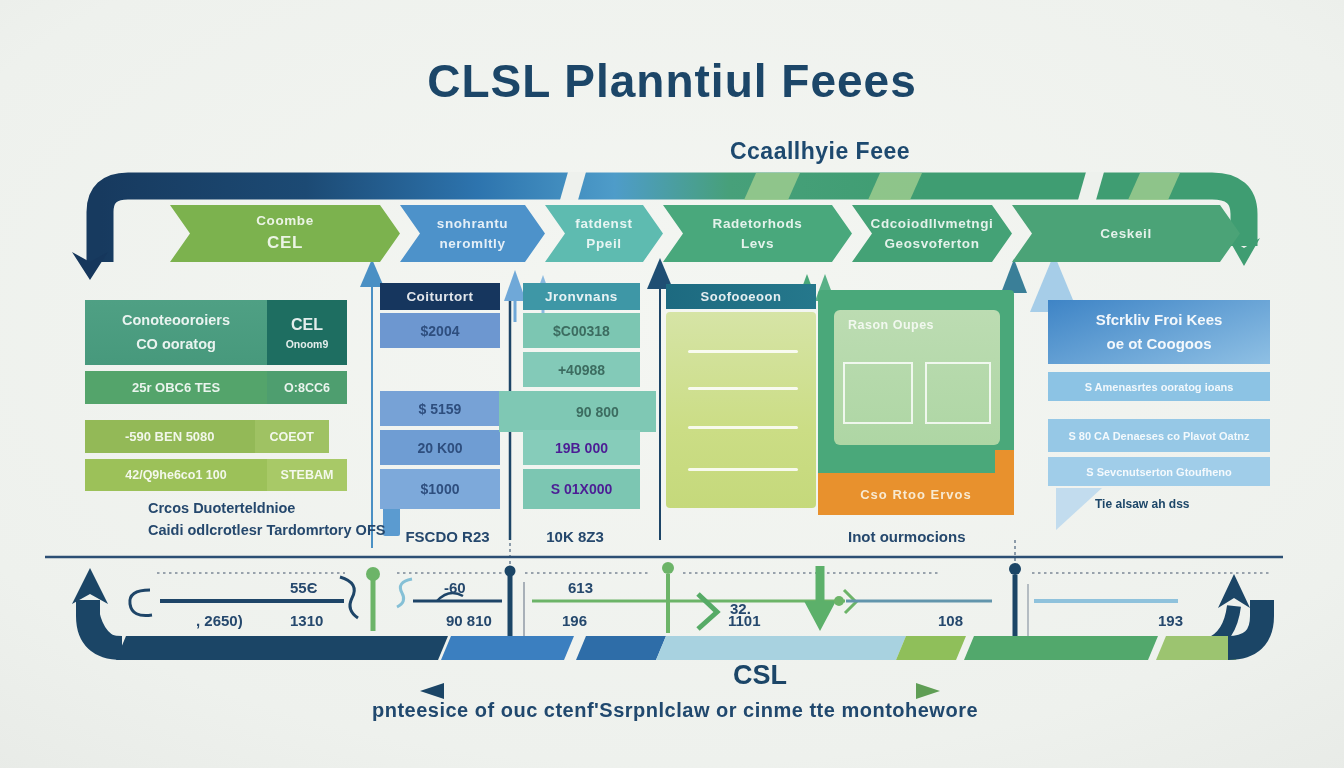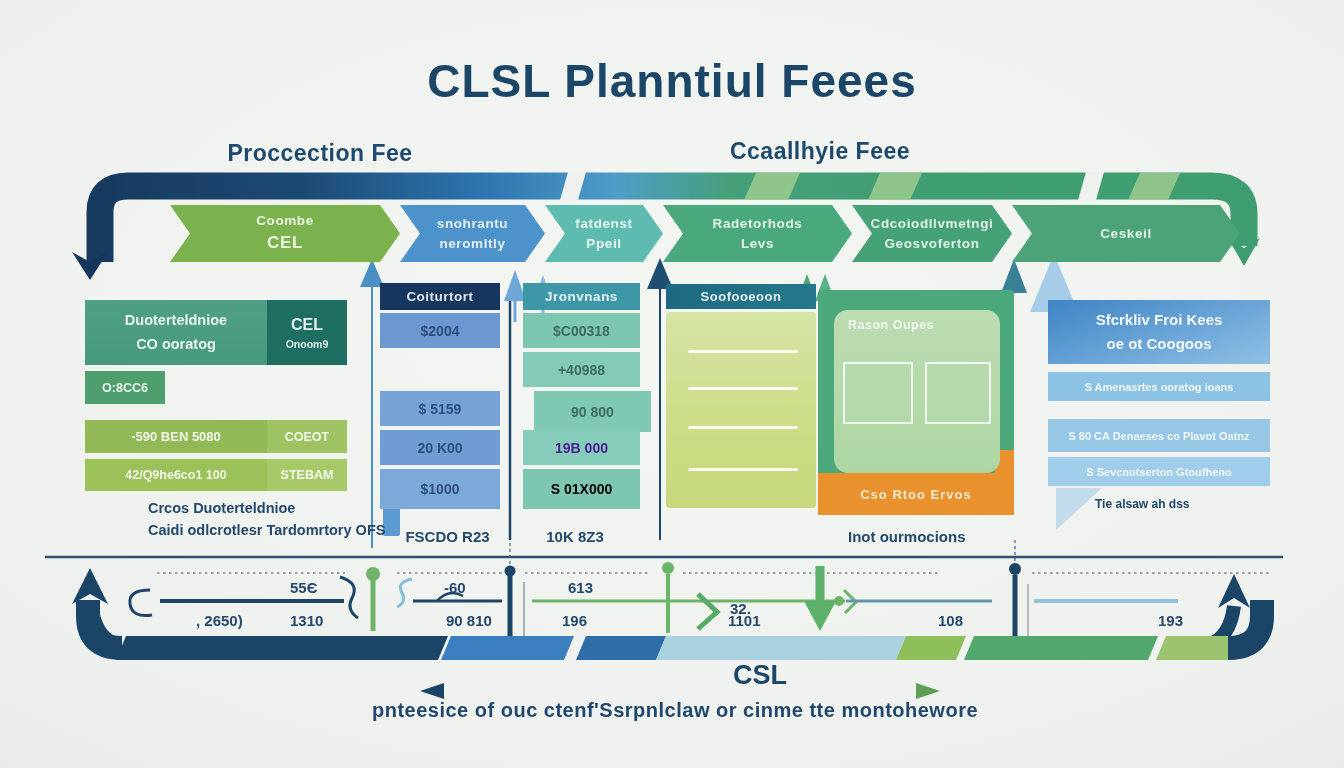--- a/index.html
+++ b/index.html
@@ -138,21 +138,20 @@
     <g>
       <line x1="444" y1="691" x2="916" y2="691" stroke="url(#dblArrow)" stroke-width="4"></line>
       <polygon points="444,683 444,699 420,691" fill="#1b4566"></polygon>
       <polygon points="916,683 916,699 940,691" fill="#5f9e55"></polygon>
     </g>
 
     <polygon points="1056,488 1102,488 1056,530" fill="#c2dcee"></polygon>
   </svg>
 
   <div class="lbl title">CLSL Planntiul Feees</div>
-  <div class="lbl sec-h" style="left:170px;width:300px;top:140px;text-align:center;">Proccection Fee</div>
   <div class="lbl sec-h" style="left:670px;width:300px;top:138px;text-align:center;">Ccaallhyie Feee</div>
 
   <div class="ribbon-seg" style="left:170px;width:230px;background:#7cb24e;">
     <span>Coombe</span>
     <span style="font-size:17px;">CEL</span>
   </div>
   <div class="ribbon-seg" style="left:400px;width:145px;background:#4d92ca;">
     <span>snohrantu</span>
     <span>neromltly</span>
   </div>
@@ -167,69 +166,70 @@
   <div class="ribbon-seg" style="left:852px;width:160px;background:#44a276;">
     <span>Cdcoiodllvmetngi</span>
     <span>Geosvoferton</span>
   </div>
   <div class="ribbon-seg" style="left:1012px;width:228px;background:#4ba377;">
     <span>Ceskeil</span>
   </div>
 
   <div class="panel" style="left:85px;top:300px;width:262px;height:65px;display:flex;">
     <div class="cell" style="width:182px;background:linear-gradient(180deg,#4fa084,#47997c);flex-direction:column;font-size:14.5px;line-height:1.6;">
-      <span>Duoterteldnioe</span>
+      <span>Conoteooroiers</span>
       <span>CO ooratog</span>
     </div>
     <div class="cell" style="width:80px;background:#1e6e61;flex-direction:column;line-height:1.5;">
       <span style="font-size:16px;font-weight:700;">CEL</span>
       <span style="font-size:10.5px;text-align:right;">Onoom9</span>
     </div>
   </div>
   <div class="panel" style="left:85px;top:371px;width:262px;height:33px;display:flex;">
+    <div class="cell" style="width:182px;background:#54a46b;font-size:13px;">25r OBC6  TES</div>
     <div class="cell" style="width:80px;background:#4e9e6f;font-size:12.5px;">O:8CC6</div>
   </div>
-  <div class="panel" style="left:85px;top:420px;width:286px;height:33px;display:flex;">
+  <div class="panel" style="left:85px;top:420px;width:244px;height:33px;display:flex;">
     <div class="cell" style="width:182px;background:#93b957;font-size:13px;">-590 BEN 5080</div>
     <div class="cell" style="width:80px;background:#9fc263;font-size:12.5px;">COEOT</div>
   </div>
   <div class="panel" style="left:85px;top:459px;width:262px;height:32px;display:flex;">
     <div class="cell" style="width:182px;background:#9cc159;font-size:12.5px;">42/Q9he6co1 100</div>
     <div class="cell" style="width:80px;background:#a8c967;font-size:12.5px;">STEBAM</div>
   </div>
   <div class="lbl" style="left:148px;top:500px;font-size:14.5px;">Crcos Duoterteldnioe</div>
   <div class="lbl" style="left:148px;top:522px;font-size:14.5px;">Caidi odlcrotlesr   Tardomrtory OFS</div>
 
   <div class="hdr-bar" style="left:380px;top:283px;width:120px;height:27px;background:#16365e;">Coiturtort</div>
   <div class="panel cell num" style="left:380px;top:313px;width:120px;height:35px;background:#6d97d0;color:#2e4e7e;">$2004</div>
   <div class="panel cell num" style="left:380px;top:391px;width:120px;height:35px;background:#77a2d6;color:#2e4e7e;">$ 5159</div>
   <div class="panel cell num" style="left:380px;top:430px;width:120px;height:35px;background:#6f9dd3;color:#2e4e7e;">20 K00</div>
   <div class="panel cell num" style="left:380px;top:469px;width:120px;height:40px;background:#7da9da;color:#2e4e7e;">$1000</div>
 
   <div class="hdr-bar" style="left:523px;top:283px;width:117px;height:27px;background:#3e97a6;">Jronvnans</div>
   <div class="panel cell num" style="left:523px;top:313px;width:117px;height:35px;background:#7cc6b2;color:#3c6c60;">$C00318</div>
   <div class="panel cell num" style="left:523px;top:352px;width:117px;height:35px;background:#83cab8;color:#3c6c60;">+40988</div>
-  <div class="panel cell num" style="left:534px;top:391px;width:117px;height:41px;background:#7fc8b4;color:#3c6c60;">90 800</div>
+  <div class="panel cell num" style="left:499px;top:391px;width:117px;height:41px;background:#7fc8b4;color:#3c6c60;padding-left:40px;">90 800</div>
   <div class="panel cell num" style="left:523px;top:430px;width:117px;height:35px;background:#86ccba;color:#4c1d95;">19B 000</div>
-  <div class="panel cell num" style="left:523px;top:469px;width:117px;height:40px;background:#7cc6b2;color:#000000;">S 01X000</div>
+  <div class="panel cell num" style="left:523px;top:469px;width:117px;height:40px;background:#7cc6b2;color:#4c1d95;">S 01X000</div>
 
   <div class="hdr-bar" style="left:666px;top:284px;width:150px;height:25px;background:linear-gradient(90deg,#1d6a80,#25788c);font-size:13px;">Soofooeoon</div>
   <div class="panel" style="left:666px;top:312px;width:150px;height:196px;border-radius:4px;background:linear-gradient(180deg,#d6e4a6 0%,#cbdd85 60%,#c5d97b 100%);">
     <div class="whiteline" style="top:38px;"></div>
     <div class="whiteline" style="top:75px;"></div>
     <div class="whiteline" style="top:114px;"></div>
     <div class="whiteline" style="top:156px;"></div>
   </div>
 
   <div class="panel" style="left:818px;top:290px;width:196px;height:225px;border-radius:4px;background:#4aa87a;">
     <div style="position:absolute;left:0;right:0;bottom:0;height:42px;background:#e8912d;display:flex;align-items:center;justify-content:center;">
       <span style="color:#f8ead2;font-weight:600;font-size:13px;letter-spacing:1px;">Cso Rtoo Ervos</span>
     </div>
     <div style="position:absolute;right:0;top:160px;width:19px;height:30px;background:#e8912d;"></div>
-    <div style="position:absolute;left:16px;top:20px;width:166px;height:163px;border-radius:14px;background:linear-gradient(180deg,#bcdcb2,#aed6a4);">
+    <div style="position:absolute;left:16px;top:20px;width:166px;height:135px;border-radius:6px;background:linear-gradient(180deg,#bcdcb2,#aed6a4);">
       <span style="position:absolute;left:14px;top:8px;color:rgba(255,255,255,.8);font-weight:600;font-size:12.5px;letter-spacing:.5px;">Rason Oupes</span>
       <div class="orect" style="left:9px;top:52px;width:66px;height:58px;"></div>
       <div class="orect" style="left:91px;top:52px;width:62px;height:58px;"></div>
     </div>
   </div>
 
   <div class="panel cell" style="left:1048px;top:300px;width:222px;height:64px;background:linear-gradient(160deg,#3e84c6,#8fc0e4);flex-direction:column;font-size:15px;font-weight:700;line-height:1.6;color:rgba(255,255,255,.92);">
     <span>Sfcrkliv Froi Kees</span>
     <span>oe ot Coogoos</span>
   </div>

